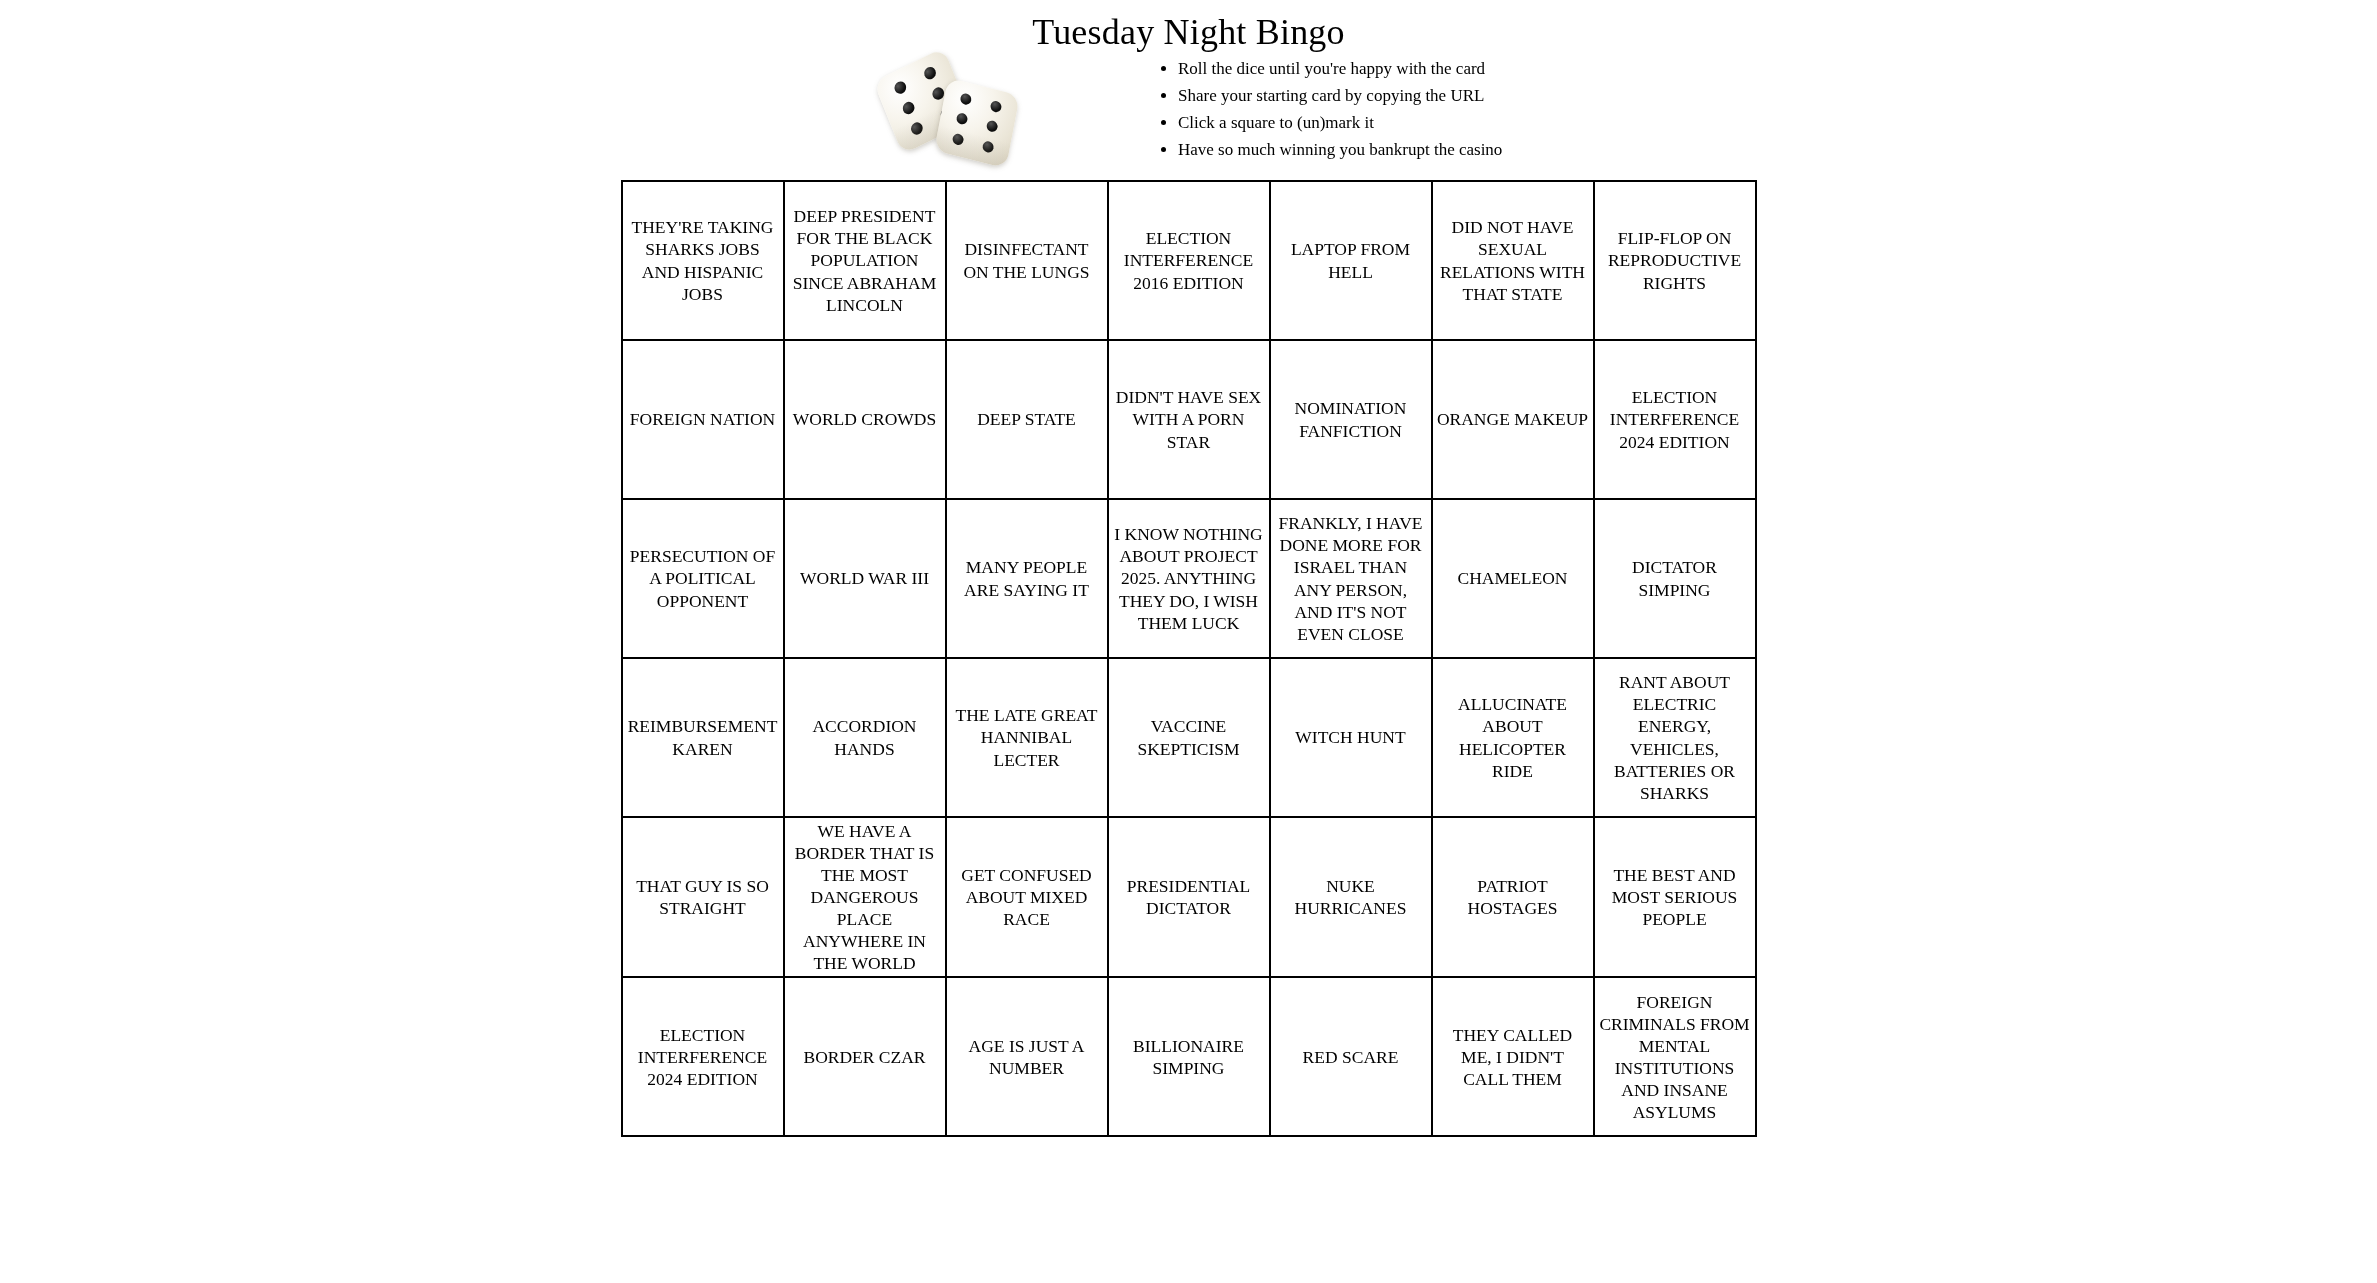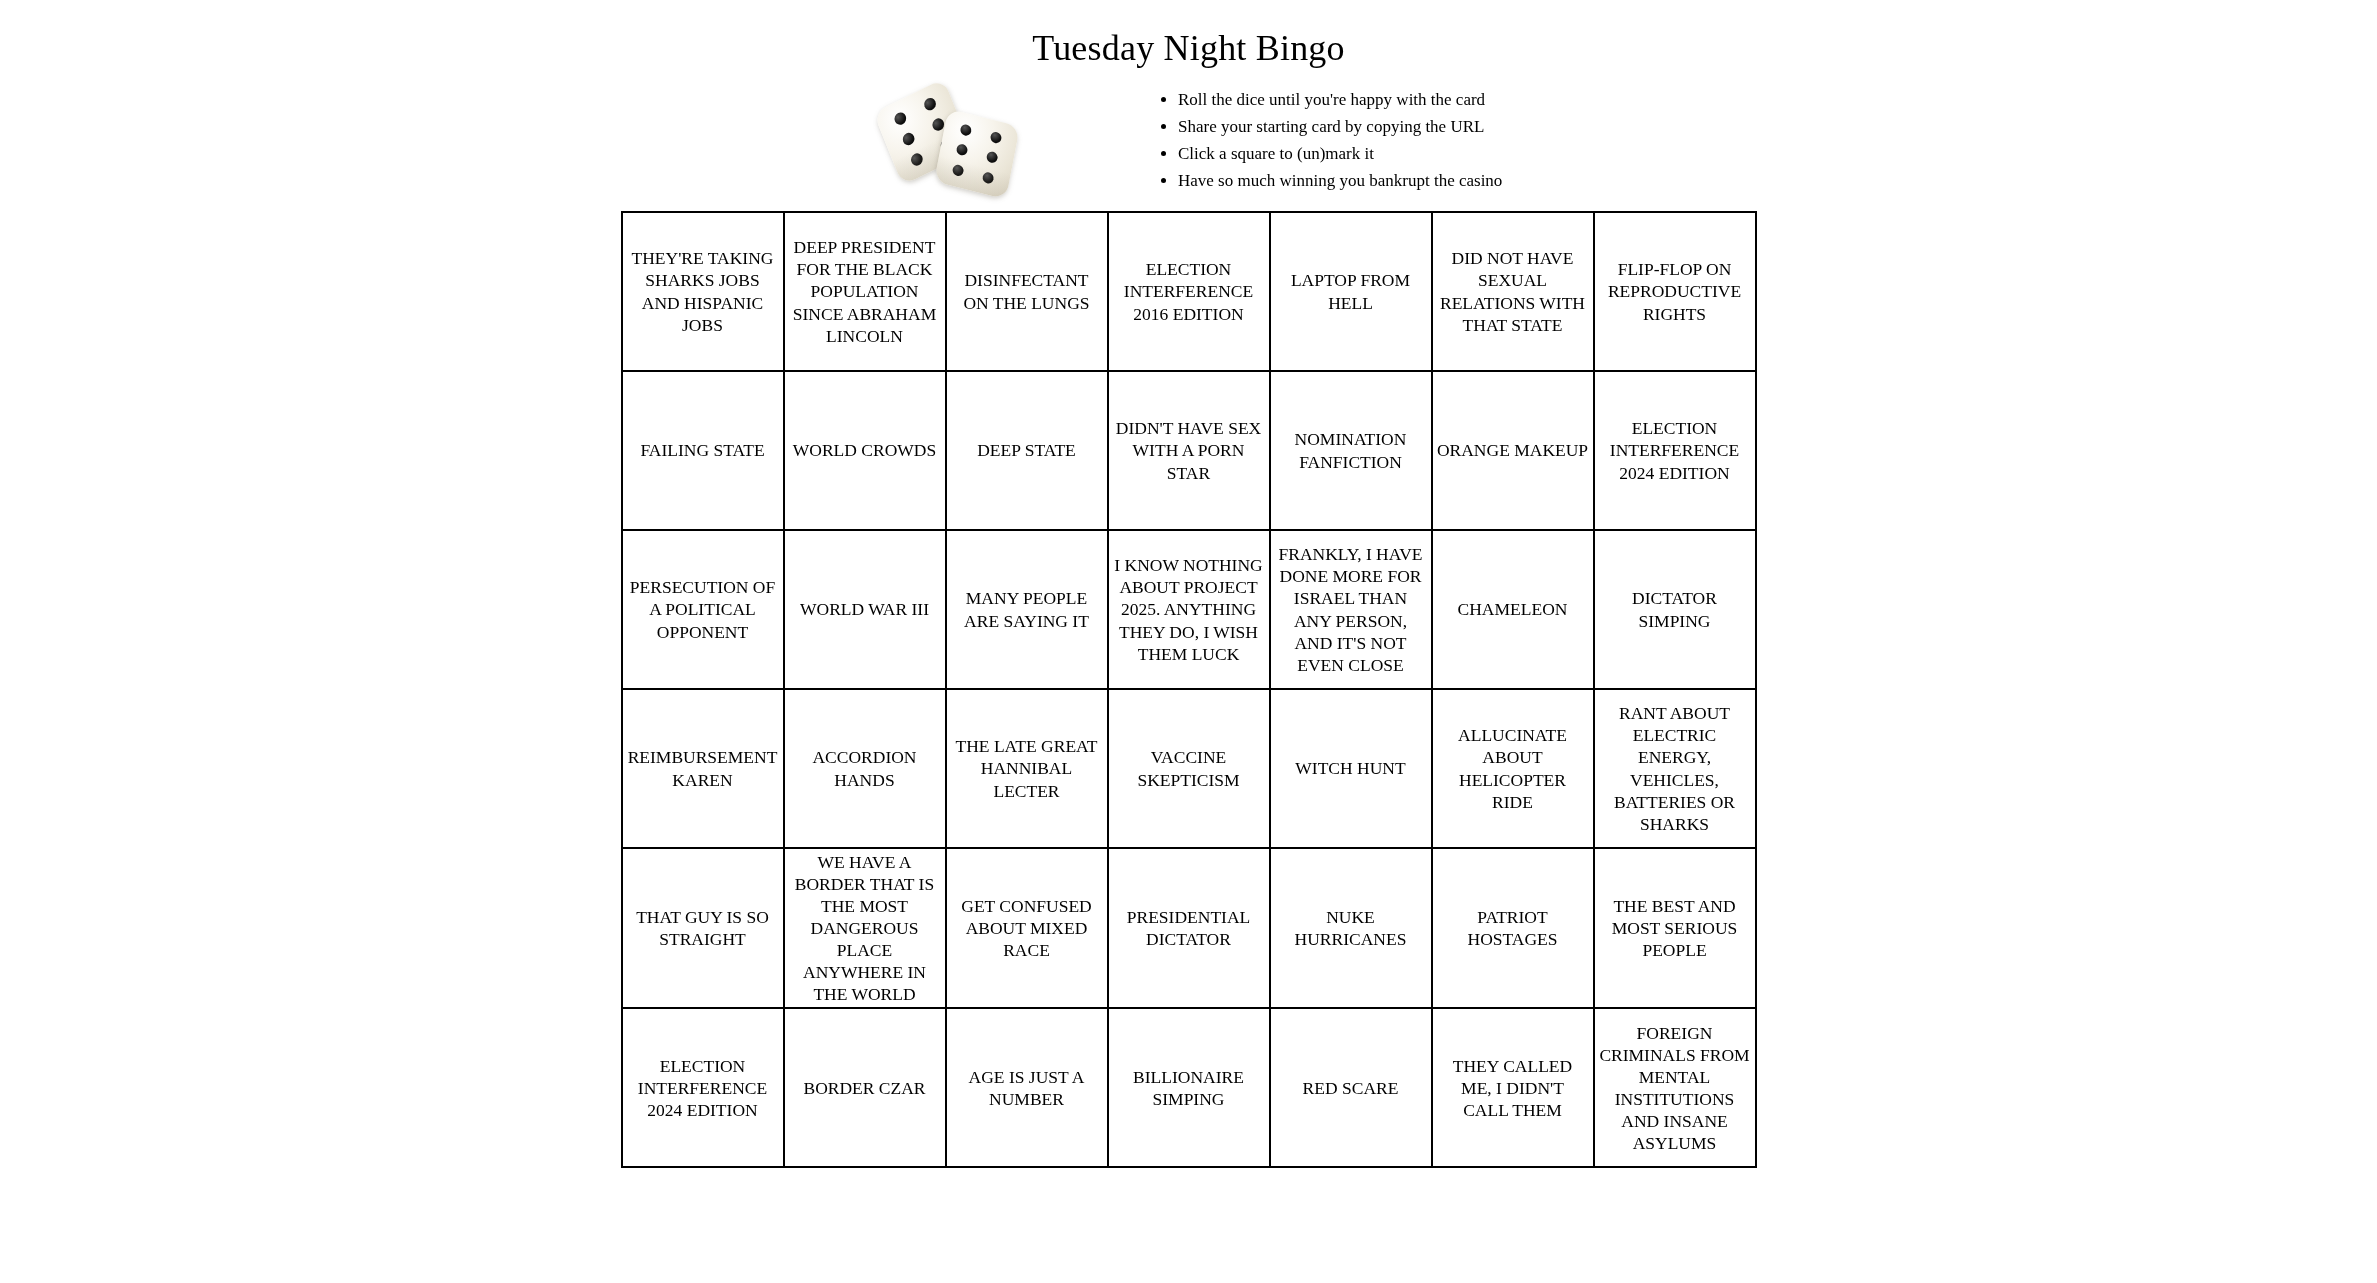--- a/index.html
+++ b/index.html
@@ -15,21 +15,21 @@
     color: #000000;
     overflow: hidden;
   }
 
   
   .page-title {
     text-align: center;
     font-size: 36px;
     font-weight: normal;
     font-family: "Liberation Serif", "DejaVu Serif", serif;
-    margin: 16px;
+    margin: 0;
     padding-top: 10px;
     line-height: 1.25;
     letter-spacing: 0.2px;
   }
 
   
   .header-row {
     display: flex;
     align-items: flex-start;
     justify-content: flex-start;
@@ -180,21 +180,21 @@
       <tr>
         <td>THEY'RE TAKING SHARKS JOBS AND HISPANIC JOBS</td>
         <td>DEEP PRESIDENT FOR THE BLACK POPULATION SINCE ABRAHAM LINCOLN</td>
         <td>DISINFECTANT ON THE LUNGS</td>
         <td>ELECTION INTERFERENCE 2016 EDITION</td>
         <td>LAPTOP FROM HELL</td>
         <td>DID NOT HAVE SEXUAL RELATIONS WITH THAT STATE</td>
         <td>FLIP-FLOP ON REPRODUCTIVE RIGHTS</td>
       </tr>
       <tr>
-        <td>FAILING STATE</td>
+        <td>FOREIGN NATION</td>
         <td>WORLD CROWDS</td>
         <td>DEEP STATE</td>
         <td>DIDN'T HAVE SEX WITH A PORN STAR</td>
         <td>NOMINATION FANFICTION</td>
         <td>ORANGE MAKEUP</td>
         <td>ELECTION INTERFERENCE 2024 EDITION</td>
       </tr>
       <tr>
         <td>PERSECUTION OF A POLITICAL OPPONENT</td>
         <td>WORLD WAR III</td>

